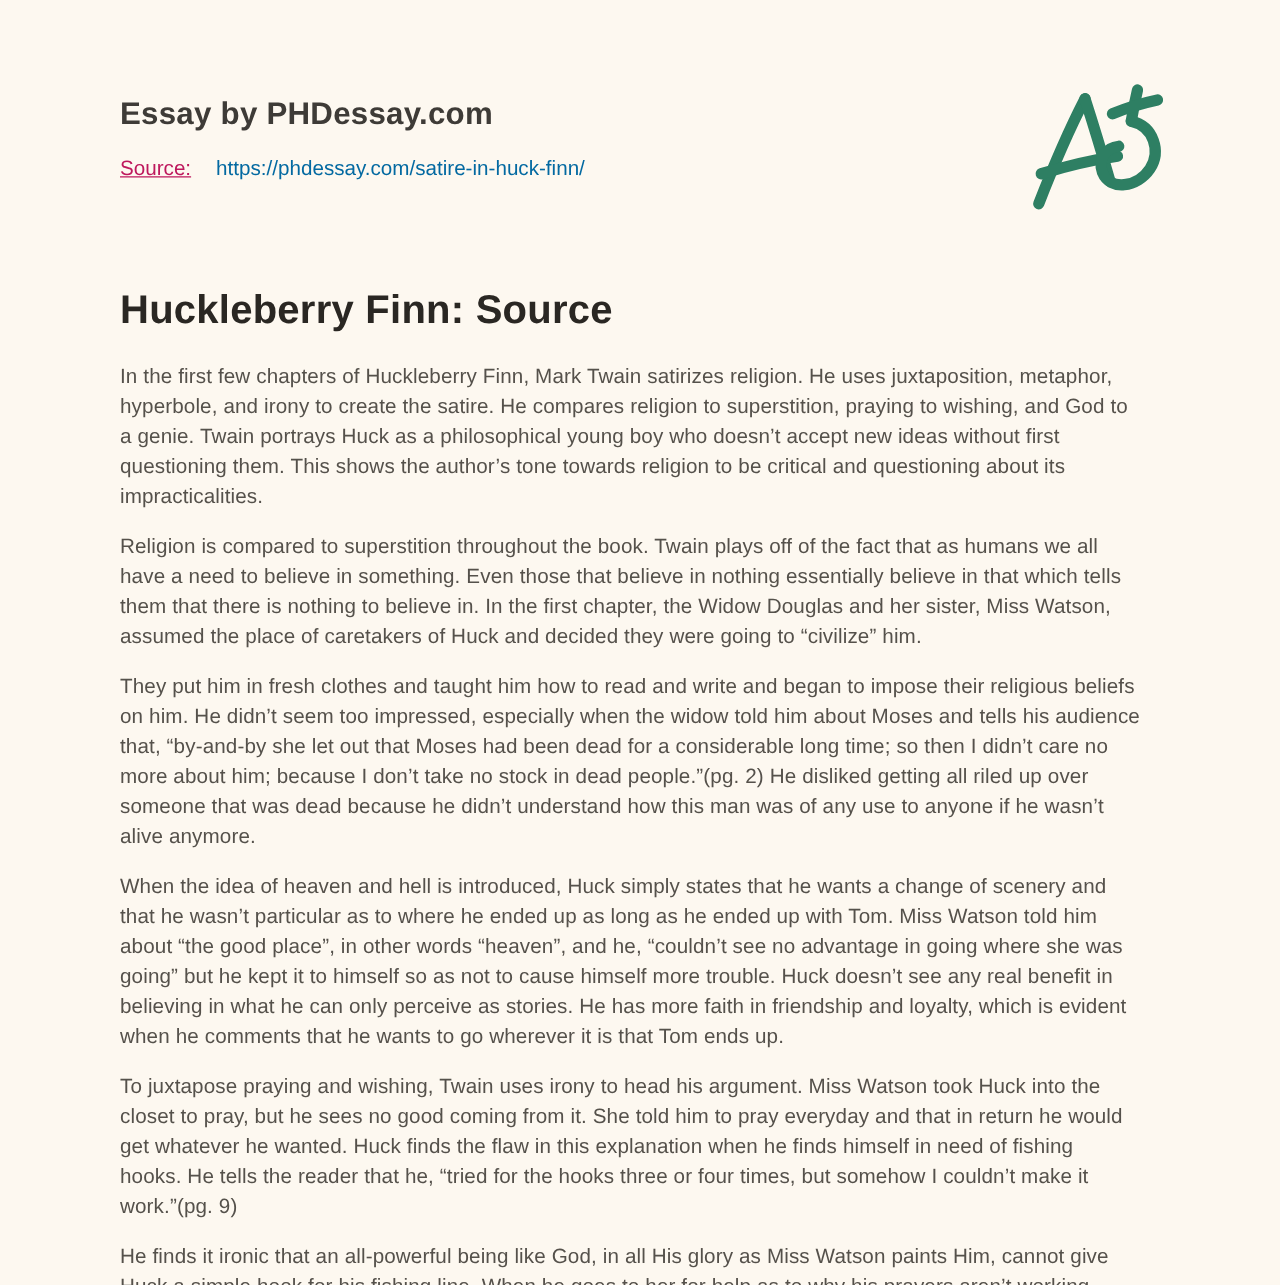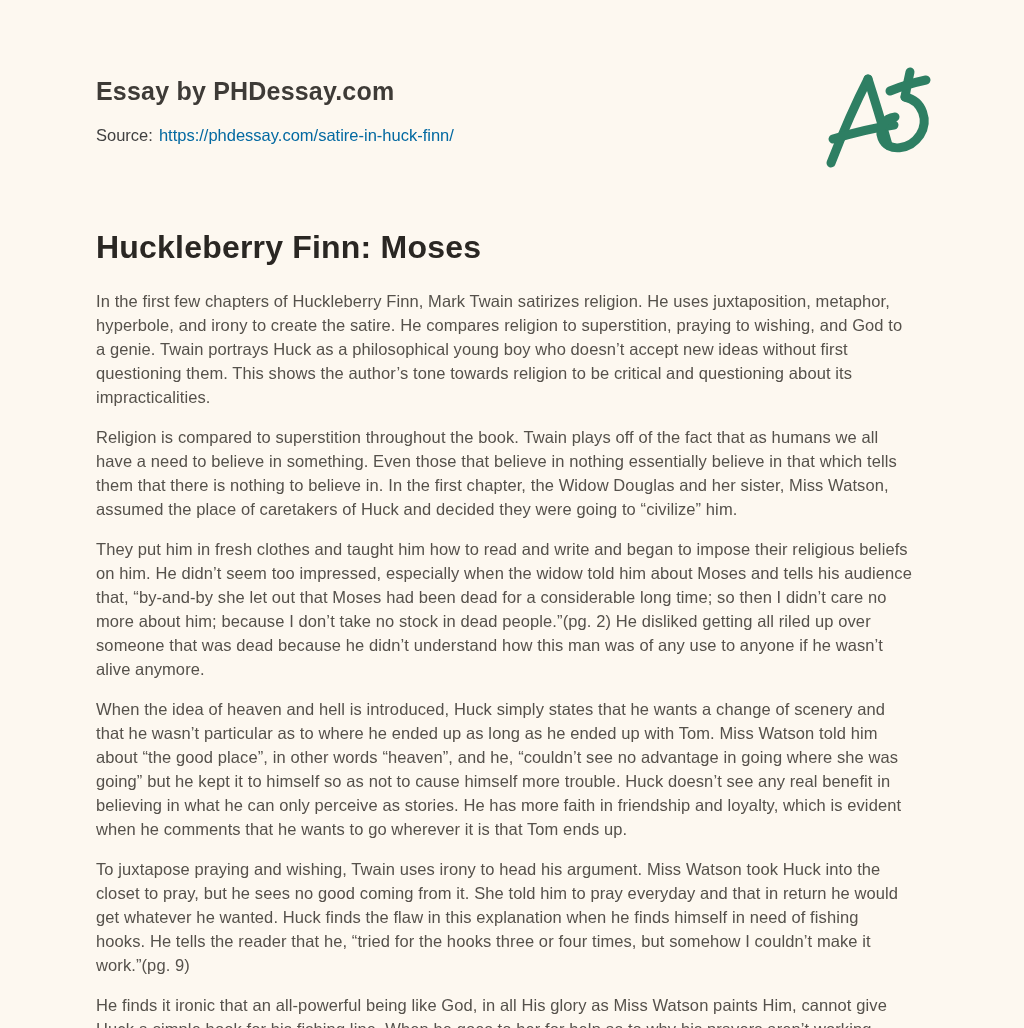--- a/index.html
+++ b/index.html
@@ -30,22 +30,23 @@
     font-weight: bold;
     color: #3e3b37;
     letter-spacing: 0.2px;
   }
   .source-row {
     margin-top: 18px;
     font-size: 16.5px;
     line-height: 22px;
   }
   .source-label {
-    color: #404040;
-    margin-right: 6px;
+    color: #be185d;
+    margin-right: 20px;
+    text-decoration: underline;
   }
   .source-link {
     color: #0369a1;
     text-decoration: none;
   }
   .logo {
     position: absolute;
     top: -10px;
     right: -4px;
     width: 110px;
@@ -93,21 +94,21 @@
 
         <path d="M 88 6 Q 85 19 83 31"></path>
 
         <path d="M 68 25 Q 85 18 104 14"></path>
 
         <path d="M 83 31 C 101 35 107 55 98 69 C 88 84 66 87 60 72 C 56 61 63 52 73 51"></path>
       </svg>
     </div>
   </div>
 
-  <h2 class="essay-title">Huckleberry Finn: Moses</h2>
+  <h2 class="essay-title">Huckleberry Finn: Source</h2>
 
   <div class="essay-body">
     <p>In the first few chapters of Huckleberry Finn, Mark Twain satirizes religion. He uses juxtaposition, metaphor, hyperbole, and irony to create the satire. He compares religion to superstition, praying to wishing, and God to a genie. Twain portrays Huck as a philosophical young boy who doesn’t accept new ideas without first questioning them. This shows the author’s tone towards religion to be critical and questioning about its impracticalities.</p>
     <p>Religion is compared to superstition throughout the book. Twain plays off of the fact that as humans we all have a need to believe in something. Even those that believe in nothing essentially believe in that which tells them that there is nothing to believe in. In the first chapter, the Widow Douglas and her sister, Miss Watson, assumed the place of caretakers of Huck and decided they were going to “civilize” him.</p>
     <p>They put him in fresh clothes and taught him how to read and write and began to impose their religious beliefs on him. He didn’t seem too impressed, especially when the widow told him about Moses and tells his audience that, “by-and-by she let out that Moses had been dead for a considerable long time; so then I didn’t care no more about him; because I don’t take no stock in dead people.”(pg. 2) He disliked getting all riled up over someone that was dead because he didn’t understand how this man was of any use to anyone if he wasn’t alive anymore.</p>
     <p>When the idea of heaven and hell is introduced, Huck simply states that he wants a change of scenery and that he wasn’t particular as to where he ended up as long as he ended up with Tom. Miss Watson told him about “the good place”, in other words “heaven”, and he, “couldn’t see no advantage in going where she was going” but he kept it to himself so as not to cause himself more trouble. Huck doesn’t see any real benefit in believing in what he can only perceive as stories. He has more faith in friendship and loyalty, which is evident when he comments that he wants to go wherever it is that Tom ends up.</p>
     <p>To juxtapose praying and wishing, Twain uses irony to head his argument. Miss Watson took Huck into the closet to pray, but he sees no good coming from it. She told him to pray everyday and that in return he would get whatever he wanted. Huck finds the flaw in this explanation when he finds himself in need of fishing hooks. He tells the reader that he, “tried for the hooks three or four times, but somehow I couldn’t make it work.”(pg. 9)</p>
     <p>He finds it ironic that an all-powerful being like God, in all His glory as Miss Watson paints Him, cannot give Huck a simple hook for his fishing line. When he goes to her for help as to why his prayers aren’t working, Miss Watson said he was a “fool”. Huck, being the questioning child that he is, goes into the woods to think about it. He doesn’t understand how people don’t get back money that they have lost, or objects tha</p>
   </div>
 

